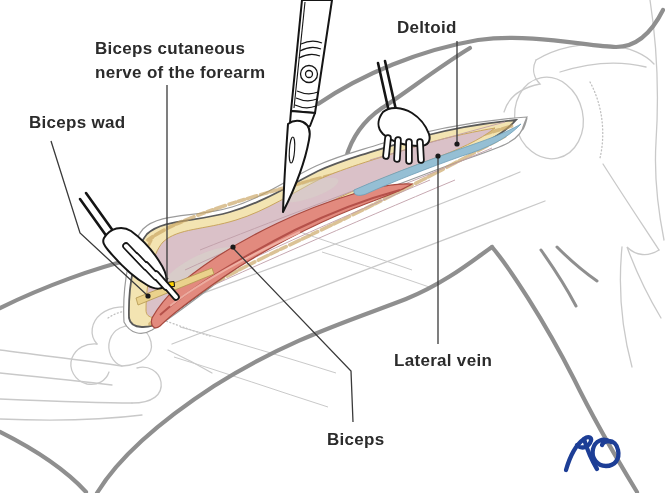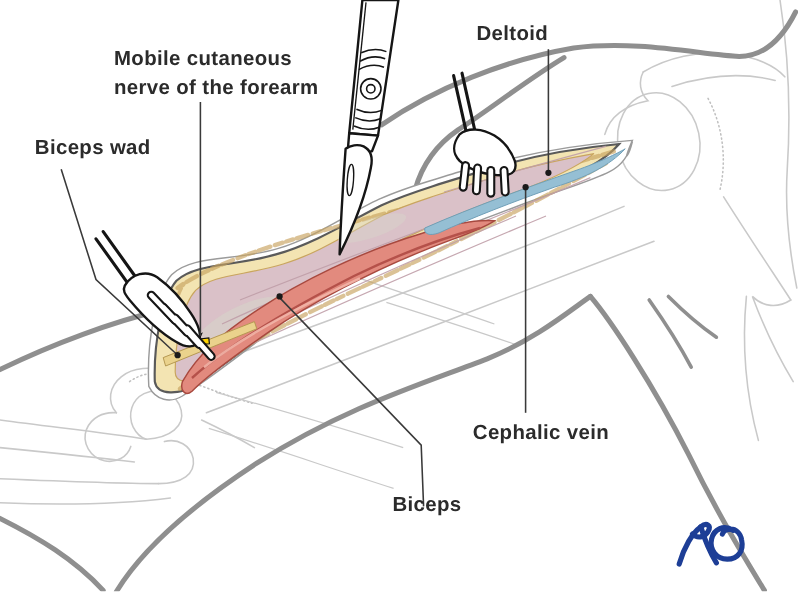--- a/index.html
+++ b/index.html
@@ -205,20 +205,20 @@
     </g>
   </g>
 
   <g stroke="#1d3e96" stroke-width="4.3" fill="none" stroke-linecap="round" stroke-linejoin="round">
     <path d="M 566,470 C 570,456 577,444 584,439 C 589,435 593,438 590,443 C 587,448 581,449 577,445"></path>
     <path d="M 584,439 C 587,449 592,461 597,469"></path>
     <path d="M 611,442 C 603,437 595,441 593,449 C 591,458 597,466 606,466 C 615,466 620,459 618,450 C 617,444 613,441 609,441 C 606,441 603,442 602,445"></path>
   </g>
 </svg>
 
-  <div class="lbl" style="left:95px;top:37px;">Mobile cutaneous
+  <div class="lbl" style="left:95px;top:37px;">Biceps cutaneous
 nerve of the forearm</div>
   <div class="lbl" style="left:29px;top:111px;">Biceps wad</div>
   <div class="lbl" style="left:397px;top:16px;">Deltoid</div>
-  <div class="lbl" style="left:394px;top:349px;">Cephalic vein</div>
-  <div class="lbl" style="left:327px;top:409px;text-align:center;">Biceps</div>
+  <div class="lbl" style="left:394px;top:349px;">Lateral vein</div>
+  <div class="lbl" style="left:327px;top:428px;text-align:center;">Biceps</div>
 
 </div>
 
 </body></html>

